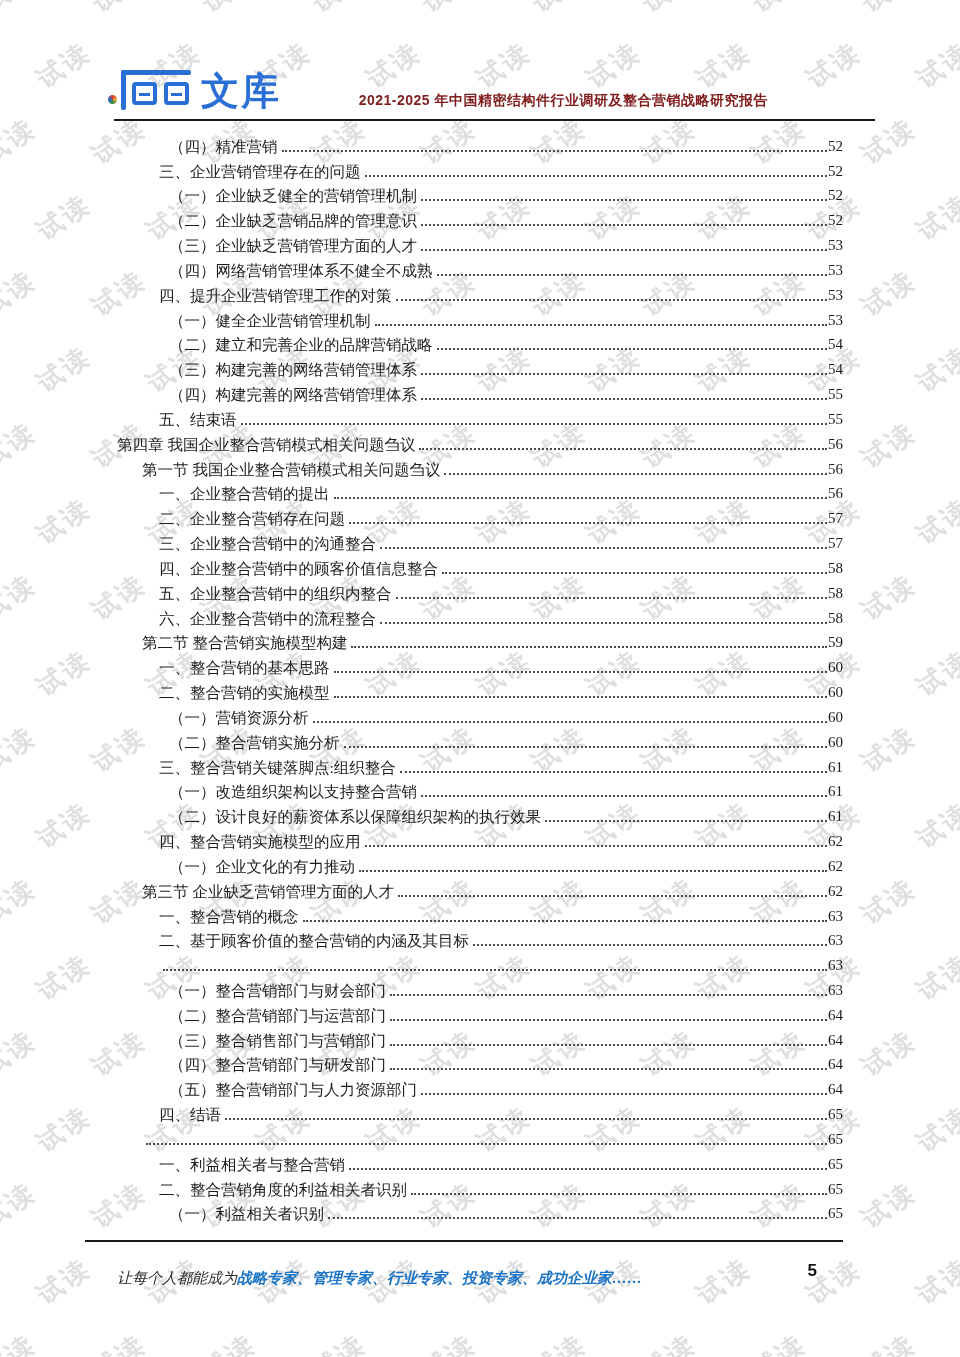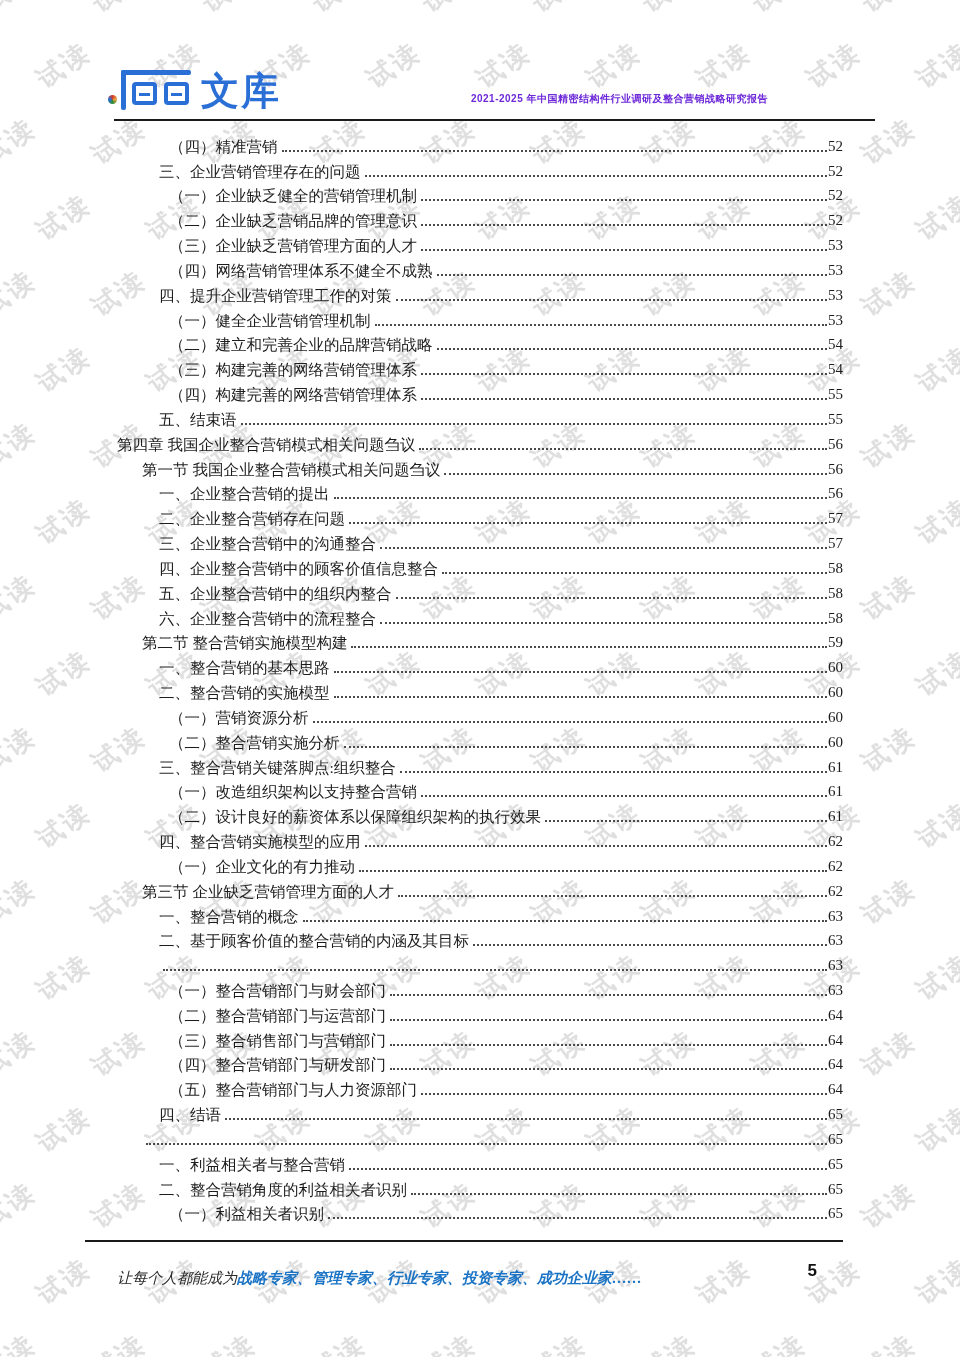--- a/index.html
+++ b/index.html
@@ -24,21 +24,21 @@
   .logo-mark { position:relative; width:72px; height:42px; margin-right:8px; }
   .lm-v { position:absolute; left:0; top:2px; width:5px; height:40px; background:#2a6fd6; border-radius:2px; }
   .lm-top { position:absolute; left:0; top:2px; width:70px; height:5px; background:#2a6fd6; border-radius:2px; }
   .lm-box { position:absolute; top:14px; width:17px; height:15px; border:4px solid #2a6fd6; border-radius:4px; }
   .lm-box.b1 { left:11px; }
   .lm-box.b2 { left:43px; }
   .lm-box::after { content:""; position:absolute; left:3px; right:3px; top:50%; height:3px; margin-top:-1px; background:#2a6fd6; }
   .logo-text { font-size:38px; line-height:1; font-weight:bold; color:#2a6fd6; letter-spacing:2px;
     font-family:"Liberation Sans","DejaVu Sans",sans-serif; }
   .doc-title {
-    position:absolute; top:92px; right:192px; font-size:10px; font-weight:bold; color:#6d28d9;
+    position:absolute; top:92px; right:192px; font-size:14px; font-weight:bold; color:#7f1d1d;
     letter-spacing:0.5px; font-family:"Liberation Sans","DejaVu Sans",sans-serif; white-space:nowrap;
   }
   .header-rule { position:absolute; left:114px; right:85px; top:119px; border-top:2px solid #1a1a1a; }
   
   #toc { position:absolute; z-index:2; left:117px; top:132px; width:726px; }
   .toc-row { display:flex; align-items:flex-end; height:24.84px; font-size:15.5px; }
   .toc-label { white-space:nowrap; line-height:21px; }
   .leader { flex:1; min-width:8px; border-bottom:2px dotted #4a4a4a; margin:0 1px 5px 4px; }
   .toc-page { white-space:nowrap; line-height:21px; font-size:15px; }
   .lvl-chapter { padding-left:0; }

